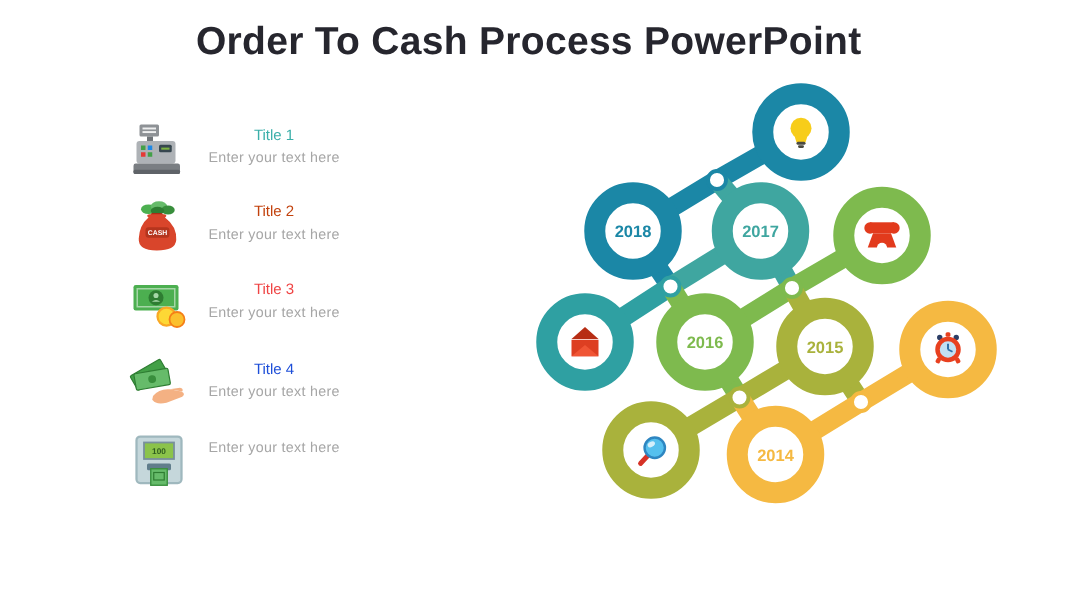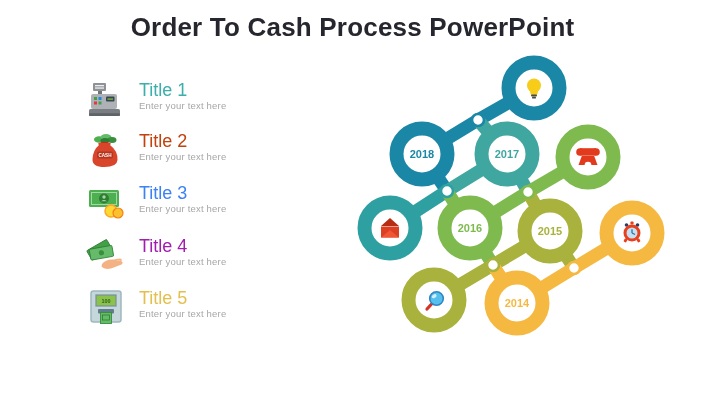--- a/index.html
+++ b/index.html
@@ -10,23 +10,23 @@
   
   .main-title{
     position:absolute;top:12px;left:0;width:621px;text-align:center;
     font-size:26px;font-weight:bold;color:#26262E;line-height:31px;letter-spacing:0.2px;margin-left:42px;
   }
   
   .list{position:absolute;left:86px;top:78px;width:230px;}
   .list-item{position:absolute;left:0;display:flex;width:230px;}
   .icon-box{width:40px;height:40px;flex:0 0 40px;}
   .texts{margin-left:13px;padding-top:3px;}
-  .item-title{font-size:18px;line-height:15px;font-weight:normal;}
+  .item-title{font-size:10px;line-height:15px;font-weight:normal;text-align:center;}
   .item-sub{font-size:9.5px;line-height:12px;margin-top:2px;color:#A6A6A6;letter-spacing:0.2px;}
-  .c1{color:#3BAFA9}.c2{color:#c2410c}.c3{color:#3b82f6}.c4{color:#a21caf}.c5{color:#E4BF4D}
+  .c1{color:#3BAFA9}.c2{color:#c2410c}.c3{color:#ef4444}.c4{color:#1d4ed8}.c5{color:#E4BF4D}
   
   .diagram{position:absolute;left:350px;top:50px;}
   .edge{stroke-width:13;stroke-linecap:round;fill:none;}
   .donut{fill:#ffffff;stroke-width:14;}
   .joint{fill:#ffffff;stroke-width:2.6;}
   .year{font-family:"Liberation Sans",sans-serif;font-size:11px;font-weight:bold;text-anchor:middle;}
   .bag-label{font-family:"Liberation Sans",sans-serif;font-size:4.6px;font-weight:bold;fill:#ffffff;text-anchor:middle;}
   .atm-label{font-family:"Liberation Sans",sans-serif;font-size:5.5px;font-weight:bold;fill:#2F5D1F;text-anchor:middle;}
 </style>
 </head>
@@ -127,21 +127,20 @@
         <svg width="40" height="40" viewBox="0 0 40 40">
           <rect x="5" y="3" width="30" height="31" rx="2.5" fill="#C5D7DB" stroke="#9FB8BE" stroke-width="1.5"></rect>
           <rect x="10" y="7" width="20" height="11" fill="#8BC34A" stroke="#78909C" stroke-width="1.2"></rect>
           <text class="atm-label" x="20" y="14.6">100</text>
           <rect x="12" y="21" width="16" height="4.5" rx="1" fill="#607D8B"></rect>
           <rect x="14.5" y="24.5" width="11" height="11" fill="#66BB6A" stroke="#388E3C" stroke-width="0.9"></rect>
           <rect x="16.5" y="27" width="7" height="5" fill="none" stroke="#2E7D32" stroke-width="0.8"></rect>
         </svg>
       </div>
       <div class="texts">
-        <div class="item-title c5">Title 5</div>
         <div class="item-sub">Enter your text here</div>
       </div>
     </div>
 
   </div>
 
   <svg class="diagram" width="350" height="310" viewBox="0 0 350 310">
 
     <g>
       <line class="edge" x1="184" y1="38" x2="128" y2="70" stroke="#1B87A6"></line>

